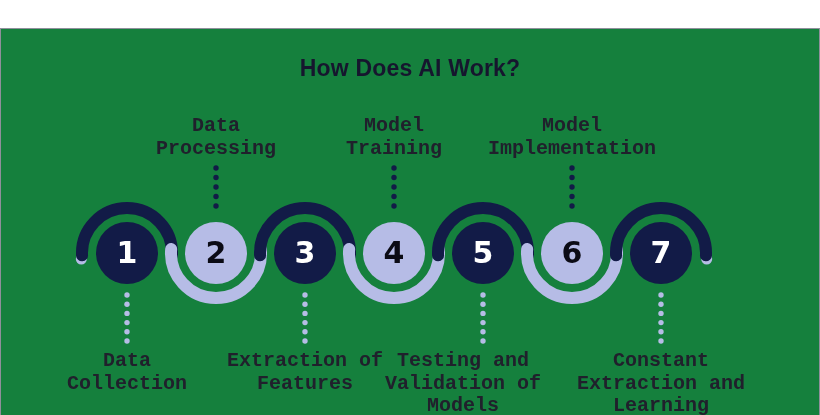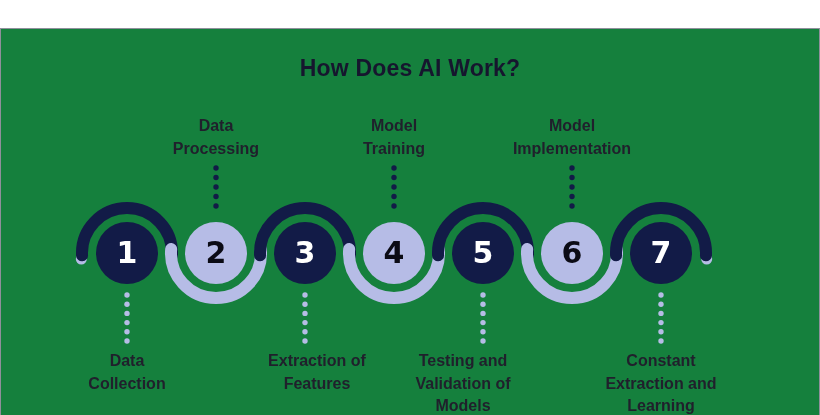--- a/index.html
+++ b/index.html
@@ -24,23 +24,24 @@
     position:absolute;top:193px;width:62px;height:62px;
     line-height:62px;text-align:center;
     font-size:30px;font-weight:800;
     font-family:"DejaVu Sans",sans-serif;
   }
   .num.dark{color:#ffffff;}
   .num.light{color:#0b0b15;}
   .label{
     position:absolute;width:176px;
     text-align:center;
-    font-size:16px;font-weight:600;line-height:22.5px;
+    font-size:20px;font-weight:600;line-height:22.5px;
     color:#20202c;
     white-space:pre-line;
+    font-family:Liberation Mono, monospace;
   }
   .label.top{top:86px;}
   .label.bottom{top:321px;}
 </style>
 </head>
 <body>
 
 <div class="canvas">
   <div class="title">How Does AI Work?</div>
   <svg id="chain" width="820" height="415" viewBox="0 0 820 415">
@@ -101,21 +102,21 @@
       <circle cx="660" cy="312" r="2.7" fill="#b6bce6"></circle>
     </svg>
   <div id="overlay">
       <div class="num dark" style="left: 95px;">1</div>
       <div class="label bottom" style="left: 38px;">Data
 Collection</div>
       <div class="num light" style="left: 184px;">2</div>
       <div class="label top" style="left: 127px;">Data
 Processing</div>
       <div class="num dark" style="left: 273px;">3</div>
-      <div class="label bottom" style="left: 228px;">Extraction of
+      <div class="label bottom" style="left: 216px;">Extraction of
 Features</div>
       <div class="num light" style="left: 362px;">4</div>
       <div class="label top" style="left: 305px;">Model
 Training</div>
       <div class="num dark" style="left: 451px;">5</div>
       <div class="label bottom" style="left: 374px;">Testing and
 Validation of
 Models</div>
       <div class="num light" style="left: 540px;">6</div>
       <div class="label top" style="left: 483px;">Model

